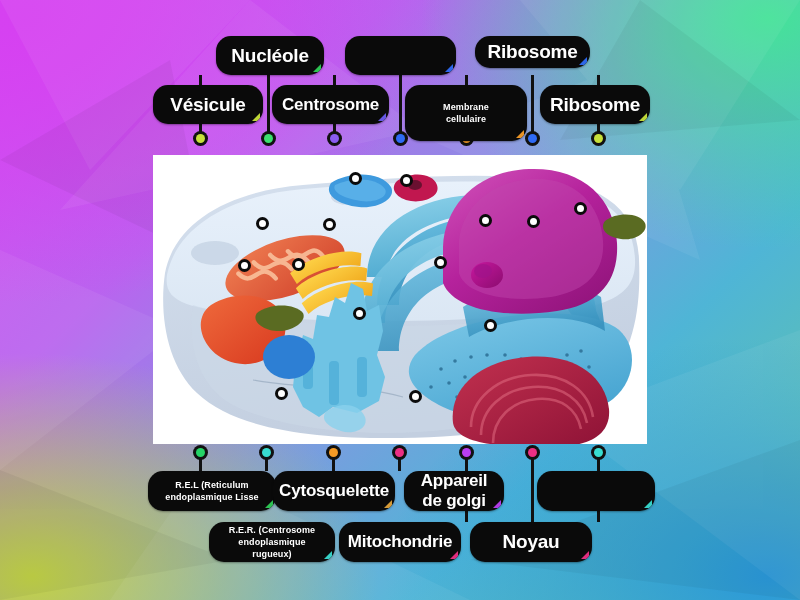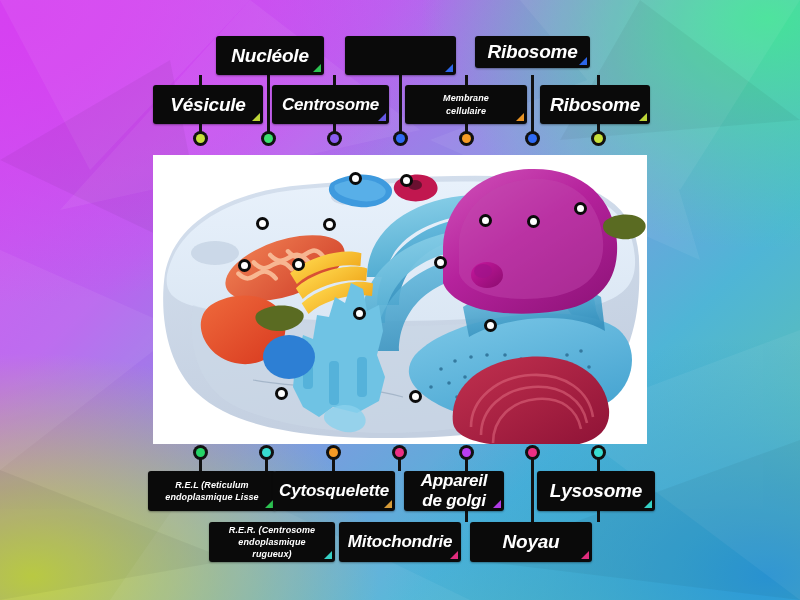--- a/index.html
+++ b/index.html
@@ -46,30 +46,29 @@
   #cell-illustration {
     position: absolute;
     inset: 0;
   }
 
   
   .label-box {
     position: absolute;
     background: #0a0a0a;
     color: #ffffff;
-    border-radius: 3px;
+    border-radius: 15px;
     box-sizing: border-box;
     display: flex;
     align-items: center;
     justify-content: center;
     text-align: center;
     overflow: hidden;
     z-index: 6;
     box-shadow: 0 1px 2px rgba(0,0,0,0.35);
-    font-style: italic;
   }
   .label-box .txt {
     display: block;
     line-height: 1.15;
     padding: 0 9px;
     white-space: pre-line;
     letter-spacing: -0.2px;
   }
   .label-box.big .txt  { font-size: 19px; font-weight: 700; }
   .label-box.med .txt  { font-size: 17px; font-weight: 700; }
@@ -345,21 +344,21 @@
         <i></i>
       </div>
       <div class="label-box med" style="left: 272px; top: 85px; width: 117px; height: 39px;">
         <span class="txt">Centrosome</span>
         <span class="grip" style="color: rgb(106, 92, 240);"></span>
       </div>
       <div class="connector" style="left: 531px; top: 75px; height: 63px;"></div>
       <div class="dot" style="left: 525px; top: 131px; color: rgb(47, 107, 245);">
         <i></i>
       </div>
-      <div class="label-box small" style="left: 405px; top: 85px; width: 122px; height: 39px;">
+      <div class="label-box small" style="left: 405px; top: 85px; width: 122px; height: 56px;">
         <span class="txt">Membrane
 cellulaire</span>
         <span class="grip" style="color: rgb(245, 155, 38);"></span>
       </div>
       <div class="connector" style="left: 597px; top: 75px; height: 63px;"></div>
       <div class="dot" style="left: 591px; top: 131px; color: rgb(199, 224, 58);">
         <i></i>
       </div>
       <div class="label-box big" style="left: 540px; top: 85px; width: 110px; height: 39px;">
         <span class="txt">Ribosome</span>
@@ -388,21 +387,20 @@
       </div>
       <div class="label-box med" style="left: 404px; top: 471px; width: 100px; height: 40px;">
         <span class="txt">Appareil de golgi</span>
         <span class="grip" style="color: rgb(185, 62, 240);"></span>
       </div>
       <div class="connector" style="left: 398px; top: 455px; height: 16px;"></div>
       <div class="dot" style="left: 392px; top: 445px; color: rgb(236, 47, 132);">
         <i></i>
       </div>
       <div class="label-box big" style="left: 537px; top: 471px; width: 118px; height: 40px;">
-        <span class="txt">Lysosome</span>
         <span class="grip" style="color: rgb(56, 220, 208);"></span>
       </div>
       <div class="connector" style="left: 465px; top: 455px; height: 67px;"></div>
       <div class="dot" style="left: 459px; top: 445px; color: rgb(185, 62, 240);">
         <i></i>
       </div>
       <div class="label-box small" style="left: 209px; top: 522px; width: 126px; height: 40px;">
         <span class="txt">R.E.R. (Centrosome
 endoplasmique rugueux)</span>
         <span class="grip" style="color: rgb(56, 220, 208);"></span>

